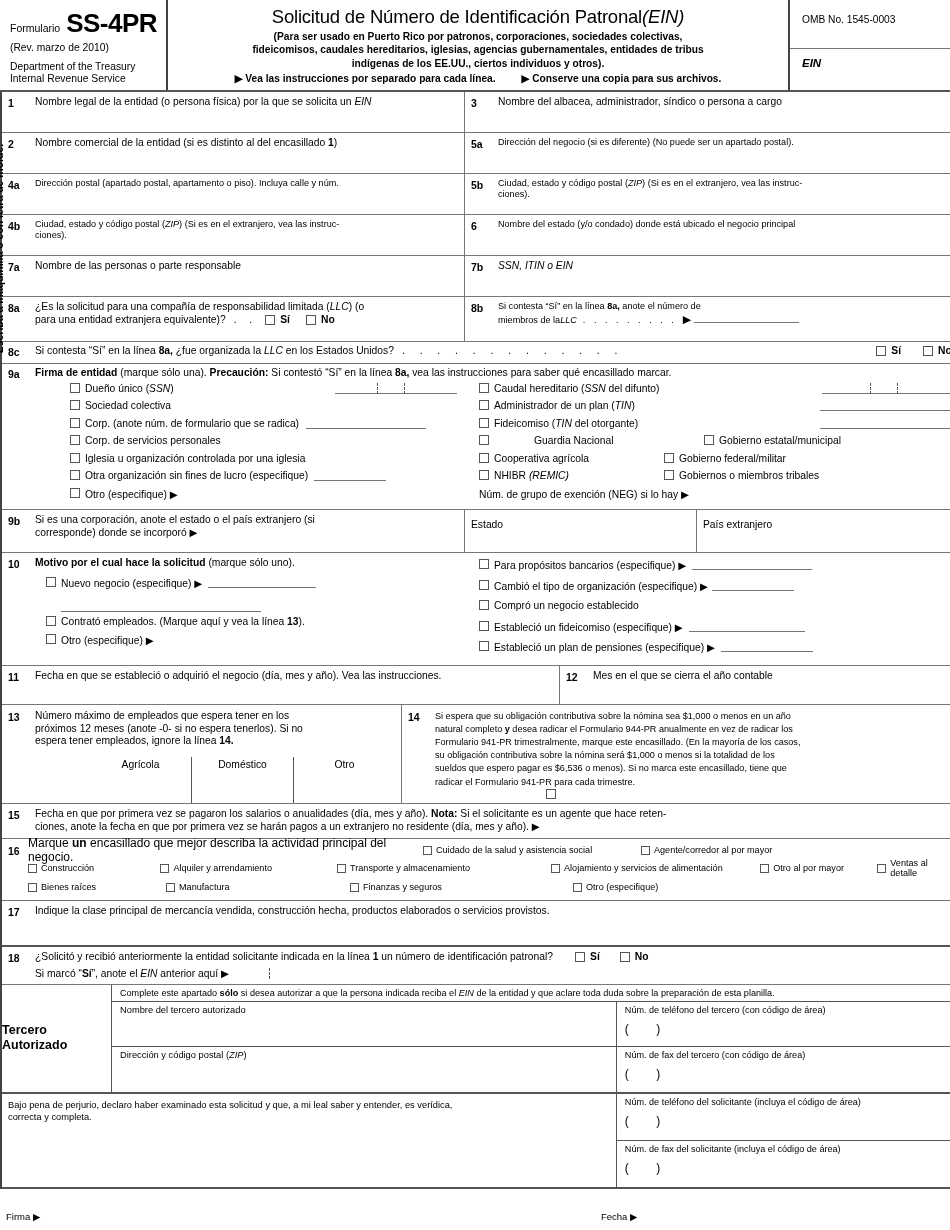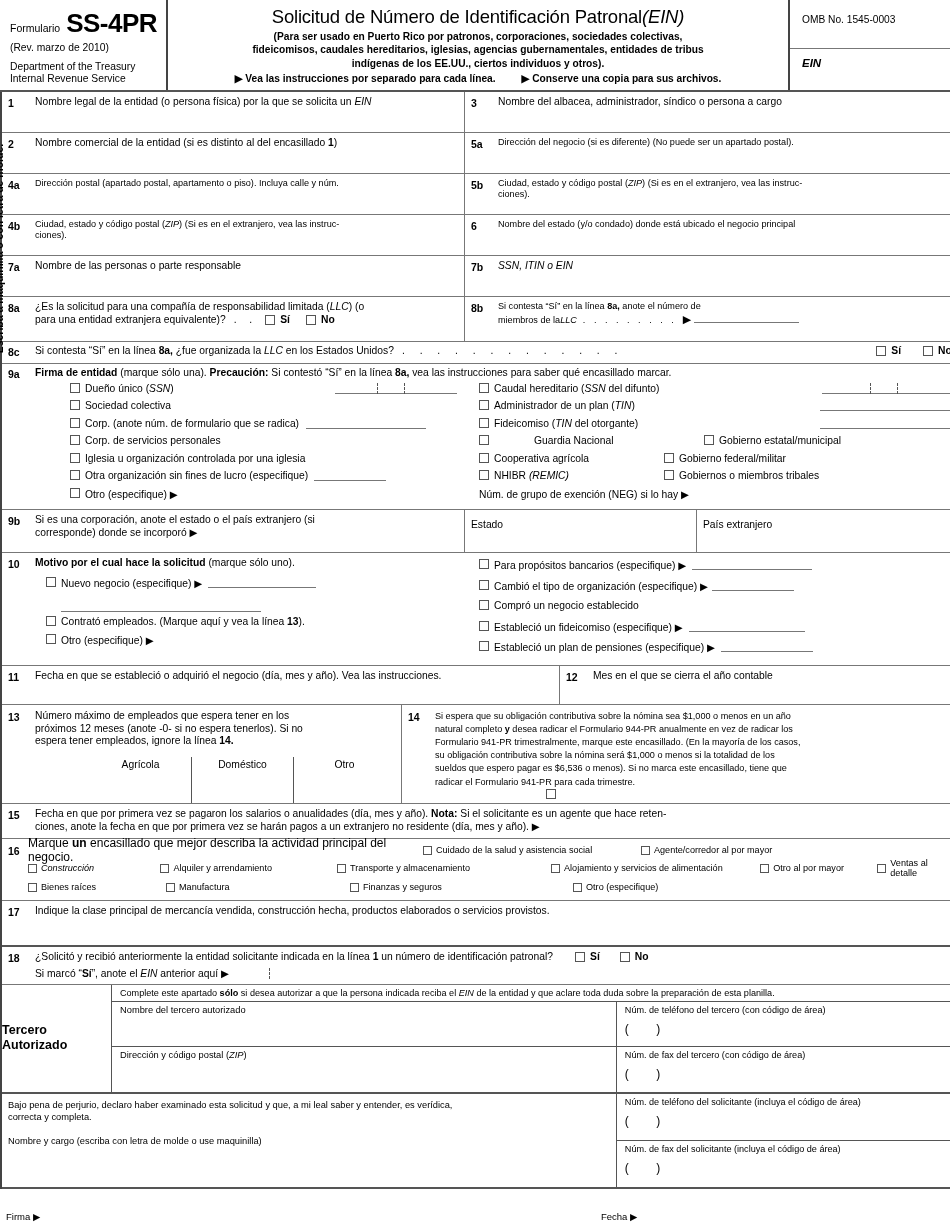--- a/index.html
+++ b/index.html
@@ -500,21 +500,21 @@
           <span class="l16i" style="width:218px;">
               <span class="cb sm"></span>
               <span>Cuidado de la salud y asistencia social</span>
             </span>
           <span class="l16i">
               <span class="cb sm"></span>
               <span>Agente/corredor al por mayor</span>
             </span>
         </div>
         <div class="l16line" style="height:19px;padding-left:20px;">
-          <span class="l16i" style="width:138px;font-style:italic;">
+          <span class="l16i" style="width:138px;">
               <span class="cb sm"></span>
               <span>Construcción</span>
             </span>
           <span class="l16i" style="width:184px;">
               <span class="cb sm"></span>
               <span>Alquiler y arrendamiento</span>
             </span>
           <span class="l16i" style="width:223px;">
               <span class="cb sm"></span>
               <span>Transporte y almacenamiento</span>
@@ -601,21 +601,20 @@
               <div class="paren">(        )</div>
             </div>
           </div>
         </div>
       </div>
 
       <div class="perj" style="border-bottom:2.5px solid #555;">
         <div class="perj-l">
           <div>Bajo pena de perjurio, declaro haber examinado esta solicitud y que, a mi leal saber y entender, es verídica,</div>
           <div>correcta y completa.</div>
-          <div style="margin-top:11px;">Nombre y cargo (escriba con letra de molde o use maquinilla)</div>
         </div>
         <div class="perj-r">
           <div class="perj-rb bb" style="height:47px;">
             <div>Núm. de teléfono del solicitante (incluya el código de área)</div>
             <div class="paren">(        )</div>
           </div>
           <div class="perj-rb" style="height:46px;">
             <div>Núm. de fax del solicitante (incluya el código de área)</div>
             <div class="paren">(        )</div>
           </div>

